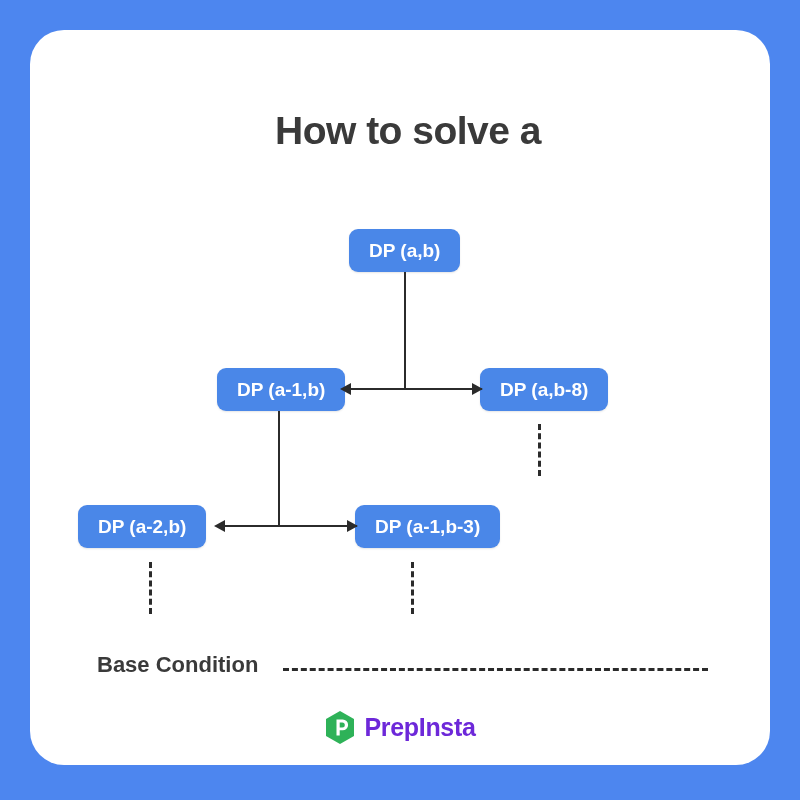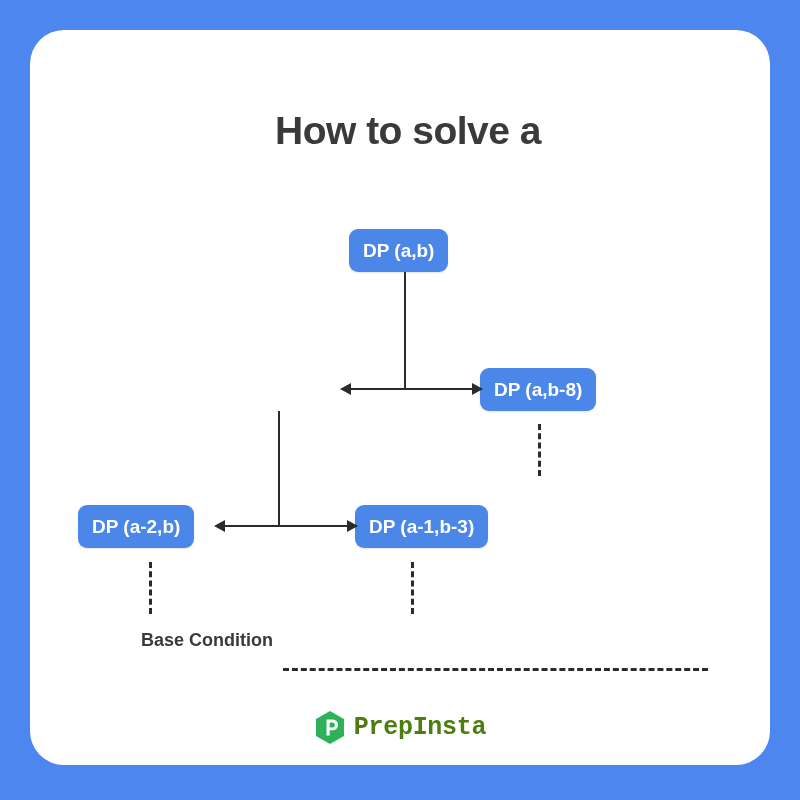--- a/index.html
+++ b/index.html
@@ -55,21 +55,21 @@
     background: #4a87e8;
     color: #ffffff;
     border-radius: 9px;
     font-family: "Liberation Sans", sans-serif;
     font-weight: bold;
     font-size: 19px;
     display: flex;
     align-items: center;
     justify-content: center;
     box-sizing: border-box;
-    padding: 0 14px;
+    padding: 0 20px;
     height: 43px;
     white-space: nowrap;
     box-shadow: 0 1px 2px rgba(0,0,0,0.10);
   }
   .node-root      { left: 319px; top: 199px; }
   .node-a1b       { left: 187px; top: 338px; }
   .node-ab1       { left: 450px; top: 338px; }
   .node-a2b       { left: 48px;  top: 475px; }
   .node-a1b1      { left: 325px; top: 475px; }
 
@@ -109,27 +109,26 @@
     border-left: 3px dashed #2b2b2b;
     height: 52px;
   }
   .vd-ab1  { left: 508px; top: 394px; }
   .vd-a2b  { left: 119px; top: 532px; }
   .vd-a1b1 { left: 381px; top: 532px; }
 
   .base-label {
     position: absolute;
     left: 67px;
-    top: 600px;
+    top: 622px;
     color: #3a3a3a;
     font-family: "Liberation Sans", sans-serif;
     font-weight: bold;
-    font-size: 18px;
+    font-size: 22px;
     white-space: nowrap;
-    margin-left: 44px;
   }
   .base-dash {
     position: absolute;
     left: 253px;
     top: 638px;
     width: 425px;
     height: 0;
     border-top: 3px dashed #2b2b2b;
   }
 
@@ -143,41 +142,42 @@
     justify-content: center;
     gap: 8px;
   }
   .brand-mark {
     width: 32px;
     height: 35px;
     position: relative;
   }
   .brand-mark svg { display: block; }
   .brand-name {
-    color: #4d7c0f;
-    font-family: Liberation Mono, monospace;
+    color: #6d28d9;
+    font-family: Liberation Sans, sans-serif;
     font-weight: bold;
     font-size: 25px;
     letter-spacing: -0.3px;
   }
 </style>
 </head>
 <body>
 
 <div id="stage">
 
   <div class="card">
 
     <div class="title">
       <span class="line">How to solve a</span>
     </div>
 
     <div class="diagram">
 
       <div class="node node-root">DP (a,b)</div>
+      <div class="node node-a1b">DP (a-1,b)</div>
       <div class="node node-ab1">DP (a,b-8)</div>
       <div class="node node-a2b">DP (a-2,b)</div>
       <div class="node node-a1b1">DP (a-1,b-3)</div>
 
       <div class="vline v-root"></div>
       <div class="vline v-a1b"></div>
 
       <div class="arrow-row arrow-lvl2"></div>
       <div class="arrowhead ah-left ah2l"></div>
       <div class="arrowhead ah-right ah2r"></div>

